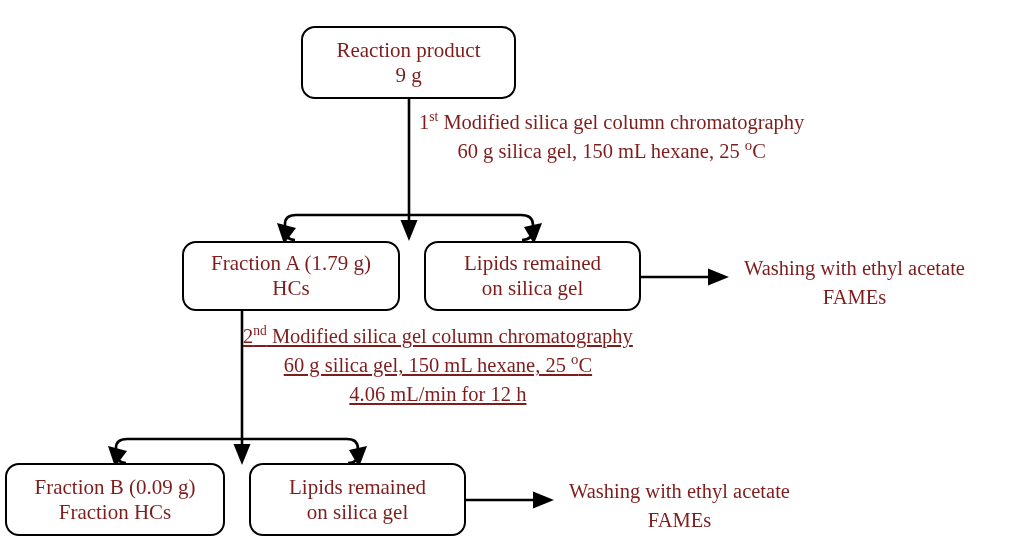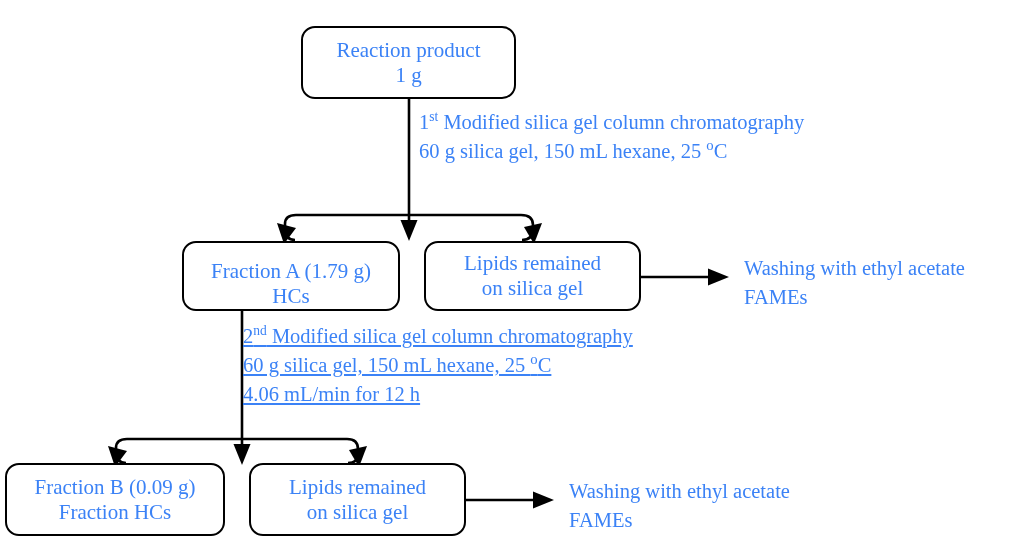--- a/index.html
+++ b/index.html
@@ -6,21 +6,21 @@
     margin: 0;
     padding: 0;
     background: #ffffff;
   }
   #canvas {
     position: relative;
     width: 967px;
     height: 547px;
     background: #ffffff;
     font-family: "Liberation Serif", "DejaVu Serif", serif;
-    color: #3b82f6;
+    color: #7f1d1d;
     overflow: hidden;
   }
   .node {
     position: absolute;
     box-sizing: border-box;
     border: 2.2px solid #000000;
     border-radius: 14px;
     background: #ffffff;
     display: flex;
     flex-direction: column;
@@ -31,21 +31,21 @@
     z-index: 3;
   }
   .node .ln { display: block; white-space: nowrap; }
   .ann {
     position: absolute;
     font-size: 20.5px;
     line-height: 1.42;
     white-space: nowrap;
     z-index: 4;
   }
-  .ann .ln { display: block; }
+  .ann .ln { display: block; text-align: center; }
   sup {
     font-size: 0.66em;
     vertical-align: super;
     line-height: 0;
   }
   .deg { font-size: 0.72em; vertical-align: super; line-height: 0; }
   svg.wires {
     position: absolute;
     left: 0; top: 0;
     width: 1035px; height: 547px;
@@ -85,24 +85,24 @@
              L 347 439 Q 358 439 358 449 L 358 453 Q 358 463 348 463"></path>
     <polygon class="head" points="115,467 108,446 127,451"></polygon>
     <polygon class="head" points="359,467 349,450 367,446"></polygon>
 
     <path class="wire" d="M 465 500 L 541 500"></path>
     <polygon class="head" points="554,500 533,491.5 533,508.5"></polygon>
   </svg>
 
   <div class="node" style="left:301px; top:26px; width:215px; height:73px;">
     <span class="ln">Reaction product</span>
-    <span class="ln">1 g</span>
+    <span class="ln">9 g</span>
   </div>
 
-  <div class="node" style="left:182px; top:241px; width:218px; height:70px;justify-content:flex-end;">
+  <div class="node" style="left:182px; top:241px; width:218px; height:70px;">
     <span class="ln">Fraction A (1.79 g)</span>
     <span class="ln">HCs</span>
   </div>
 
   <div class="node" style="left:424px; top:241px; width:217px; height:70px;">
     <span class="ln">Lipids remained</span>
     <span class="ln">on silica gel</span>
   </div>
 
   <div class="node" style="left:5px; top:463px; width:220px; height:73px;">

